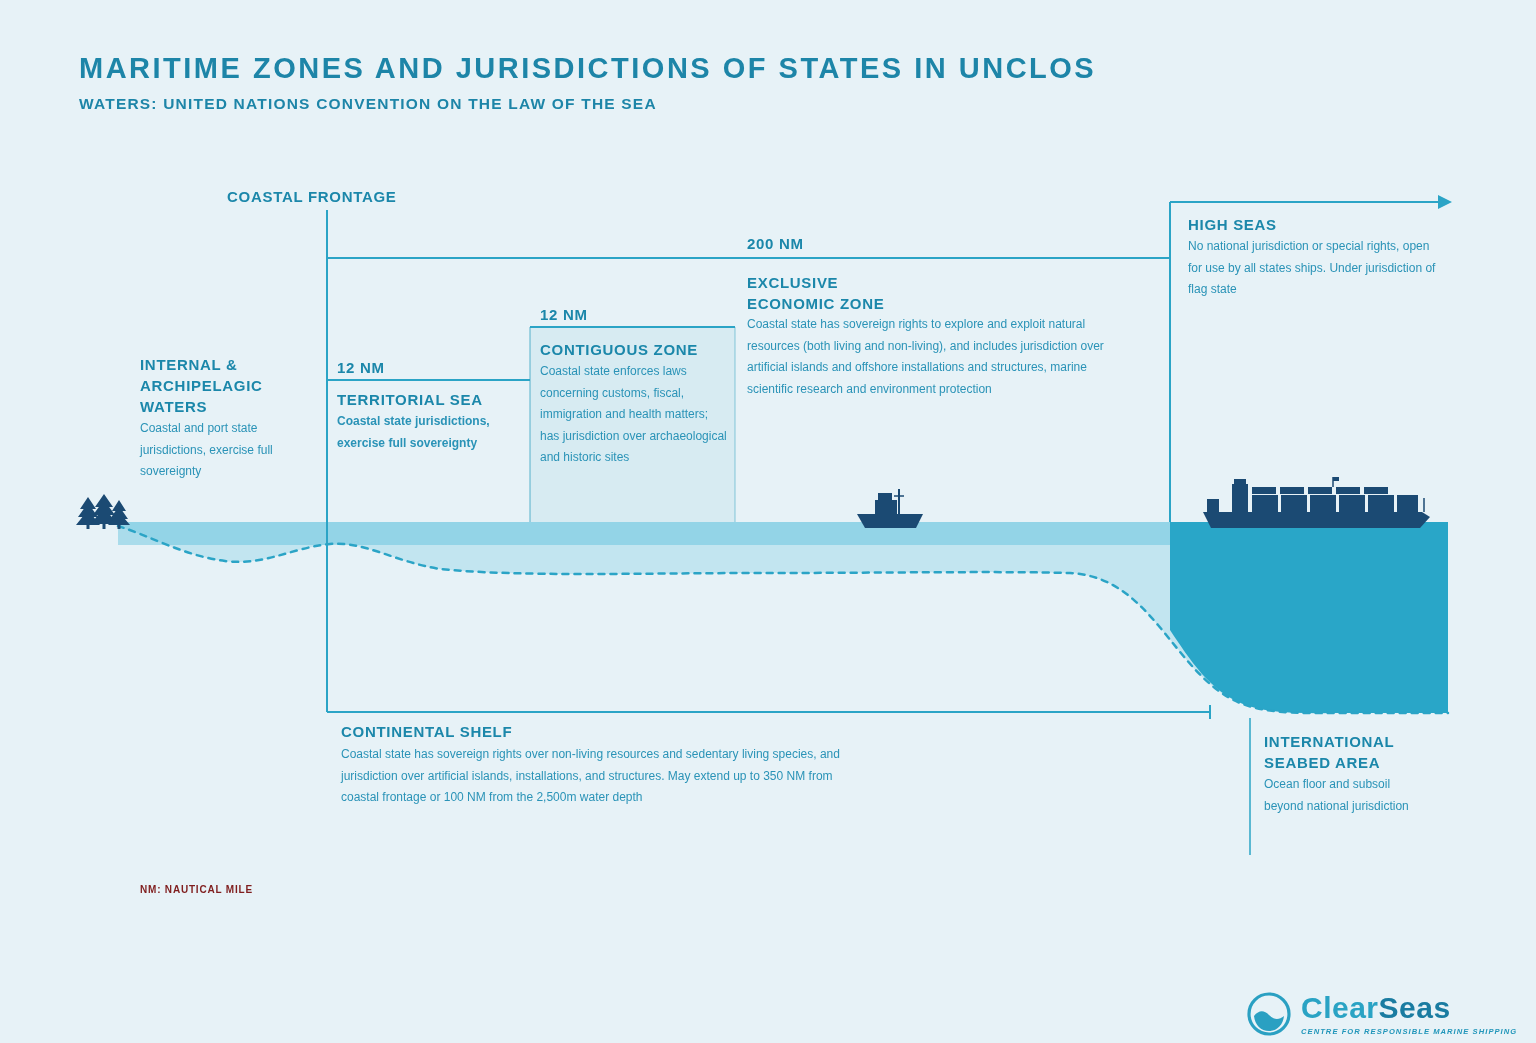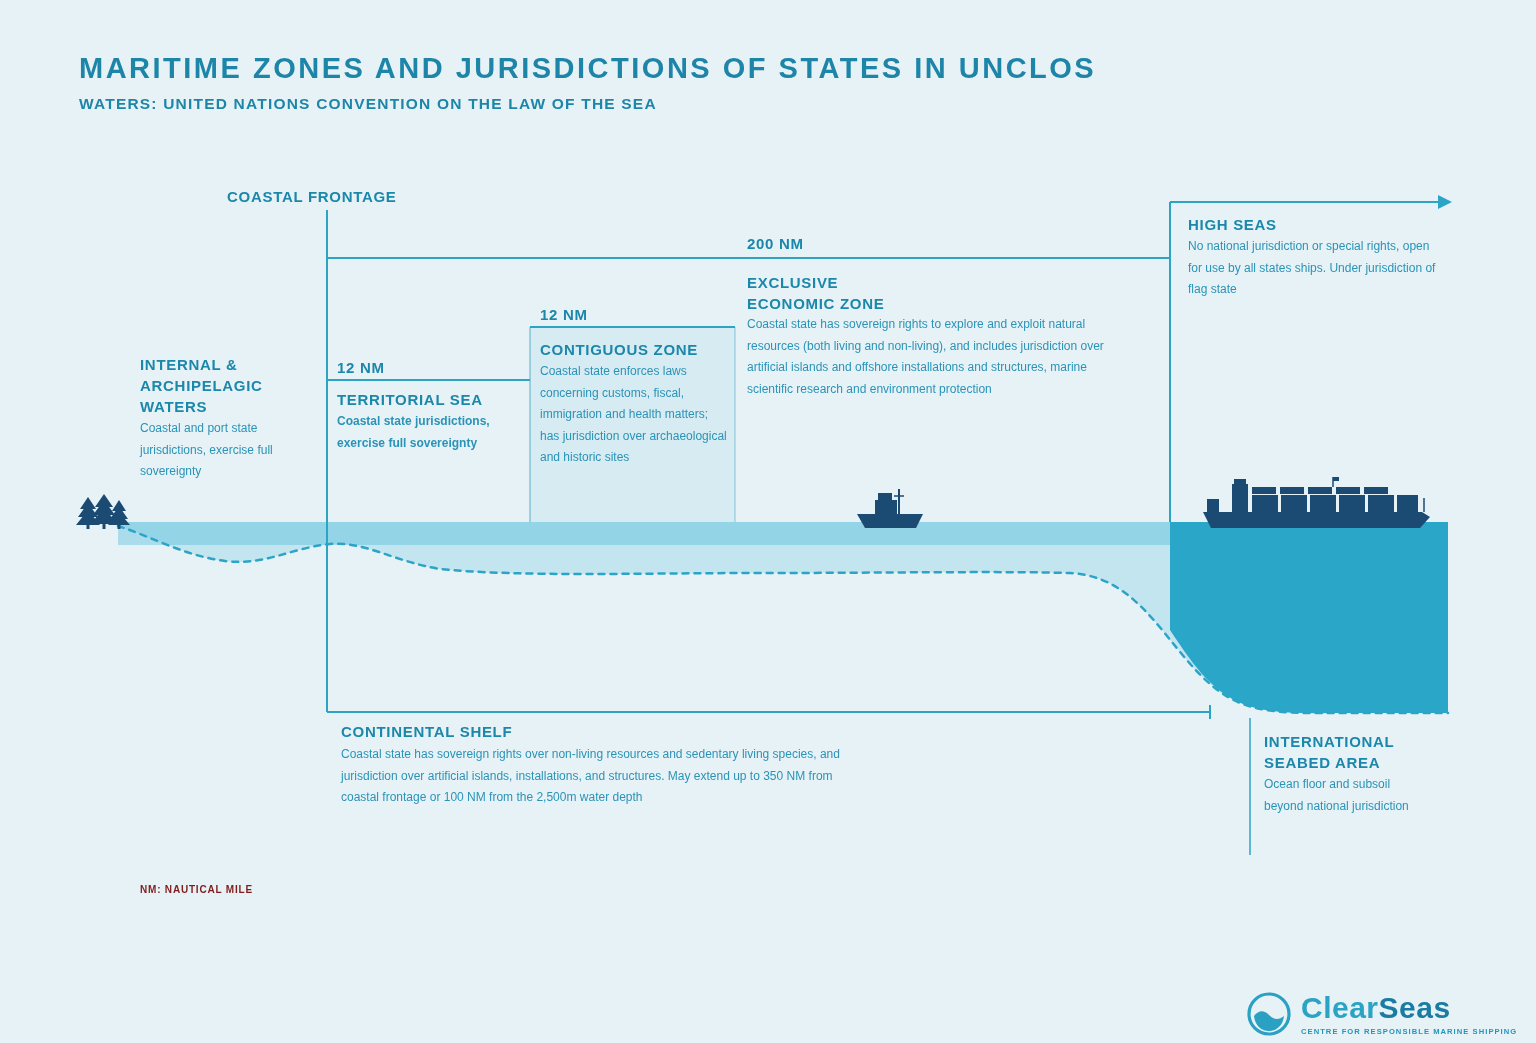--- a/index.html
+++ b/index.html
@@ -24,21 +24,21 @@
     color:#2a93b7; font-size:12px; font-weight:400; line-height:21.5px;
   }
   .footnote {
     color:#7f1d1d; font-size:10px; font-weight:700; letter-spacing:0.8px;
   }
   .logo { display:flex; align-items:center; gap:8px;margin-top:45px; }
   .logo-col { display:flex; flex-direction:column; }
   .logo-text { font-size:30px; font-weight:700; letter-spacing:0.5px; line-height:32px; white-space:nowrap; }
   .logo-text .p1 { color:#2aa3c4; }
   .logo-text .p2 { color:#1a7ca1; }
-  .logo-tagline { font-size:7.6px; font-weight:700; letter-spacing:1.05px; color:#2196ba; margin-top:3px; white-space:nowrap; }
+  .logo-tagline { font-size:7.6px; font-weight:700; letter-spacing:1.05px; color:#2196ba; margin-top:3px; white-space:nowrap;font-style:italic; }
 </style>
 </head>
 <body>
 
 <div class="canvas">
 
   <svg class="layer" viewBox="0 0 1536 1043">
 
     <g>
       <rect x="530" y="327" width="205" height="195" fill="rgba(42,157,190,0.08)"></rect>

